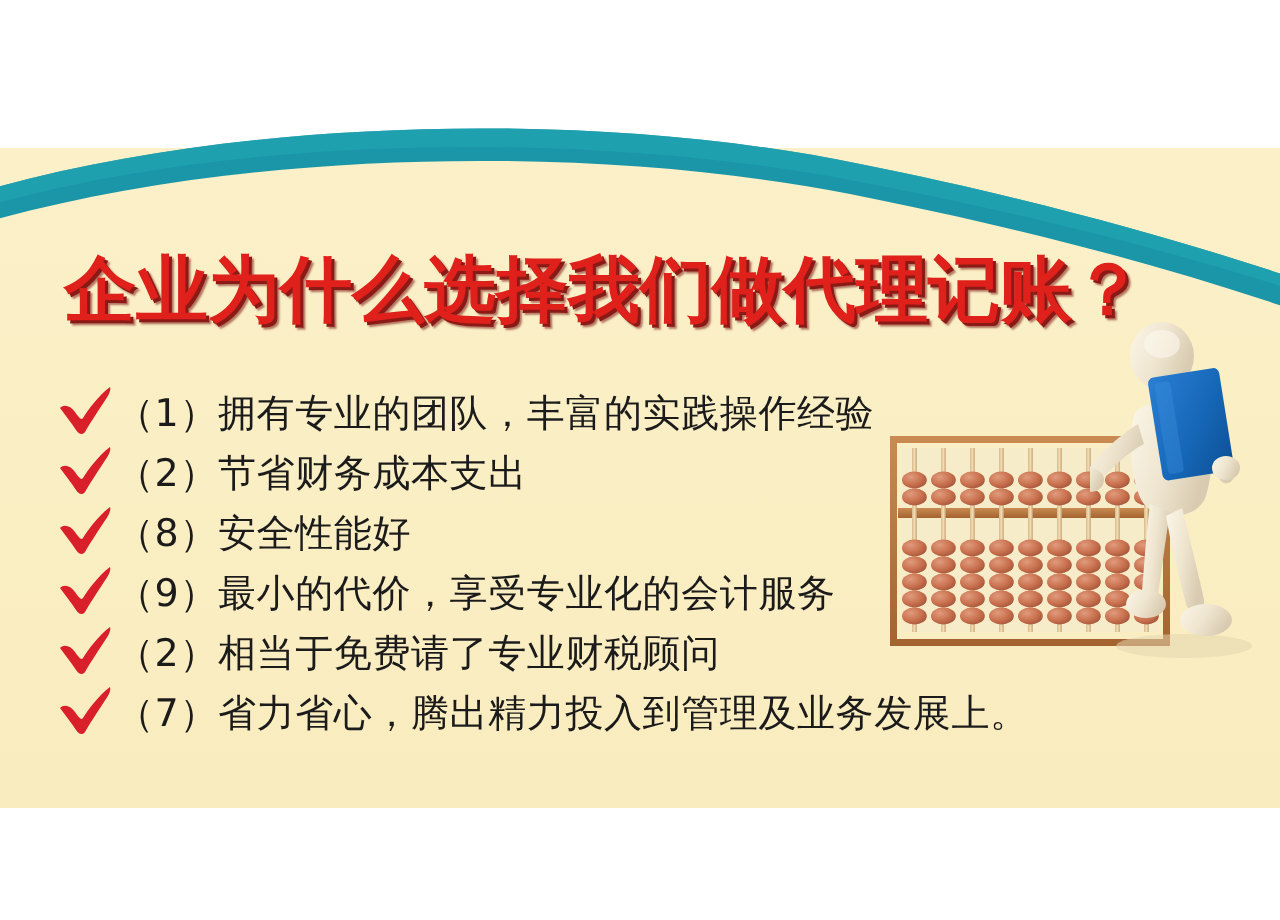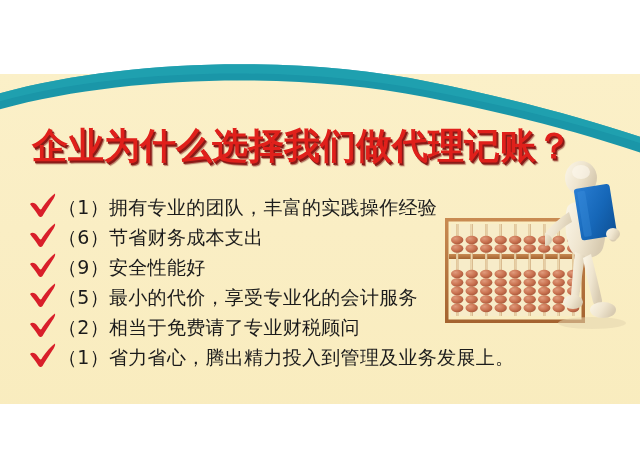--- a/index.html
+++ b/index.html
@@ -149,58 +149,58 @@
       </span>
       <span class="bullet-text">（1）拥有专业的团队，丰富的实践操作经验</span>
     </div>
 
     <div class="bullet-item">
       <span class="check-icon">
         <svg width="30" height="26" viewBox="0 0 30 26">
           <path d="M2 12 C4 10, 7 10.5, 9.5 14 C 12 17.5, 12.5 18, 13.5 17 C 16 13, 21 6, 27 1.5 C 27.6 3.2, 26.4 5.6, 24 9 C 20 15, 16.5 20.5, 14.5 24 C 13 25.8, 11.5 25.2, 10 23 C 7.5 19, 4.5 15.5, 2 12 Z" fill="#d81f2a"></path>
         </svg>
       </span>
-      <span class="bullet-text">（6）节省财务成本支出</span>
-    </div>
-
-
-    <div class="bullet-item">
-      <span class="check-icon">
-        <svg width="30" height="26" viewBox="0 0 30 26">
-          <path d="M2 12 C4 10, 7 10.5, 9.5 14 C 12 17.5, 12.5 18, 13.5 17 C 16 13, 21 6, 27 1.5 C 27.6 3.2, 26.4 5.6, 24 9 C 20 15, 16.5 20.5, 14.5 24 C 13 25.8, 11.5 25.2, 10 23 C 7.5 19, 4.5 15.5, 2 12 Z" fill="#d81f2a"></path>
-        </svg>
-      </span>
-      <span class="bullet-text">（9）安全性能好</span>
-    </div>
-
-    <div class="bullet-item">
-      <span class="check-icon">
-        <svg width="30" height="26" viewBox="0 0 30 26">
-          <path d="M2 12 C4 10, 7 10.5, 9.5 14 C 12 17.5, 12.5 18, 13.5 17 C 16 13, 21 6, 27 1.5 C 27.6 3.2, 26.4 5.6, 24 9 C 20 15, 16.5 20.5, 14.5 24 C 13 25.8, 11.5 25.2, 10 23 C 7.5 19, 4.5 15.5, 2 12 Z" fill="#d81f2a"></path>
-        </svg>
-      </span>
-      <span class="bullet-text">（5）最小的代价，享受专业化的会计服务</span>
+      <span class="bullet-text">（2）节省财务成本支出</span>
+    </div>
+
+
+    <div class="bullet-item">
+      <span class="check-icon">
+        <svg width="30" height="26" viewBox="0 0 30 26">
+          <path d="M2 12 C4 10, 7 10.5, 9.5 14 C 12 17.5, 12.5 18, 13.5 17 C 16 13, 21 6, 27 1.5 C 27.6 3.2, 26.4 5.6, 24 9 C 20 15, 16.5 20.5, 14.5 24 C 13 25.8, 11.5 25.2, 10 23 C 7.5 19, 4.5 15.5, 2 12 Z" fill="#d81f2a"></path>
+        </svg>
+      </span>
+      <span class="bullet-text">（8）安全性能好</span>
+    </div>
+
+    <div class="bullet-item">
+      <span class="check-icon">
+        <svg width="30" height="26" viewBox="0 0 30 26">
+          <path d="M2 12 C4 10, 7 10.5, 9.5 14 C 12 17.5, 12.5 18, 13.5 17 C 16 13, 21 6, 27 1.5 C 27.6 3.2, 26.4 5.6, 24 9 C 20 15, 16.5 20.5, 14.5 24 C 13 25.8, 11.5 25.2, 10 23 C 7.5 19, 4.5 15.5, 2 12 Z" fill="#d81f2a"></path>
+        </svg>
+      </span>
+      <span class="bullet-text">（9）最小的代价，享受专业化的会计服务</span>
     </div>
 
     <div class="bullet-item">
       <span class="check-icon">
         <svg width="30" height="26" viewBox="0 0 30 26">
           <path d="M2 12 C4 10, 7 10.5, 9.5 14 C 12 17.5, 12.5 18, 13.5 17 C 16 13, 21 6, 27 1.5 C 27.6 3.2, 26.4 5.6, 24 9 C 20 15, 16.5 20.5, 14.5 24 C 13 25.8, 11.5 25.2, 10 23 C 7.5 19, 4.5 15.5, 2 12 Z" fill="#d81f2a"></path>
         </svg>
       </span>
       <span class="bullet-text">（2）相当于免费请了专业财税顾问</span>
     </div>
 
     <div class="bullet-item">
       <span class="check-icon">
         <svg width="30" height="26" viewBox="0 0 30 26">
           <path d="M2 12 C4 10, 7 10.5, 9.5 14 C 12 17.5, 12.5 18, 13.5 17 C 16 13, 21 6, 27 1.5 C 27.6 3.2, 26.4 5.6, 24 9 C 20 15, 16.5 20.5, 14.5 24 C 13 25.8, 11.5 25.2, 10 23 C 7.5 19, 4.5 15.5, 2 12 Z" fill="#d81f2a"></path>
         </svg>
       </span>
-      <span class="bullet-text">（1）省力省心，腾出精力投入到管理及业务发展上。</span>
+      <span class="bullet-text">（7）省力省心，腾出精力投入到管理及业务发展上。</span>
     </div>
 
   </div>
 
   <div class="illustration">
 
     <div class="abacus">
       <svg width="140" height="105" viewBox="0 0 140 105">
         <defs>
           <linearGradient id="frameG" x1="0" y1="0" x2="0" y2="1">

